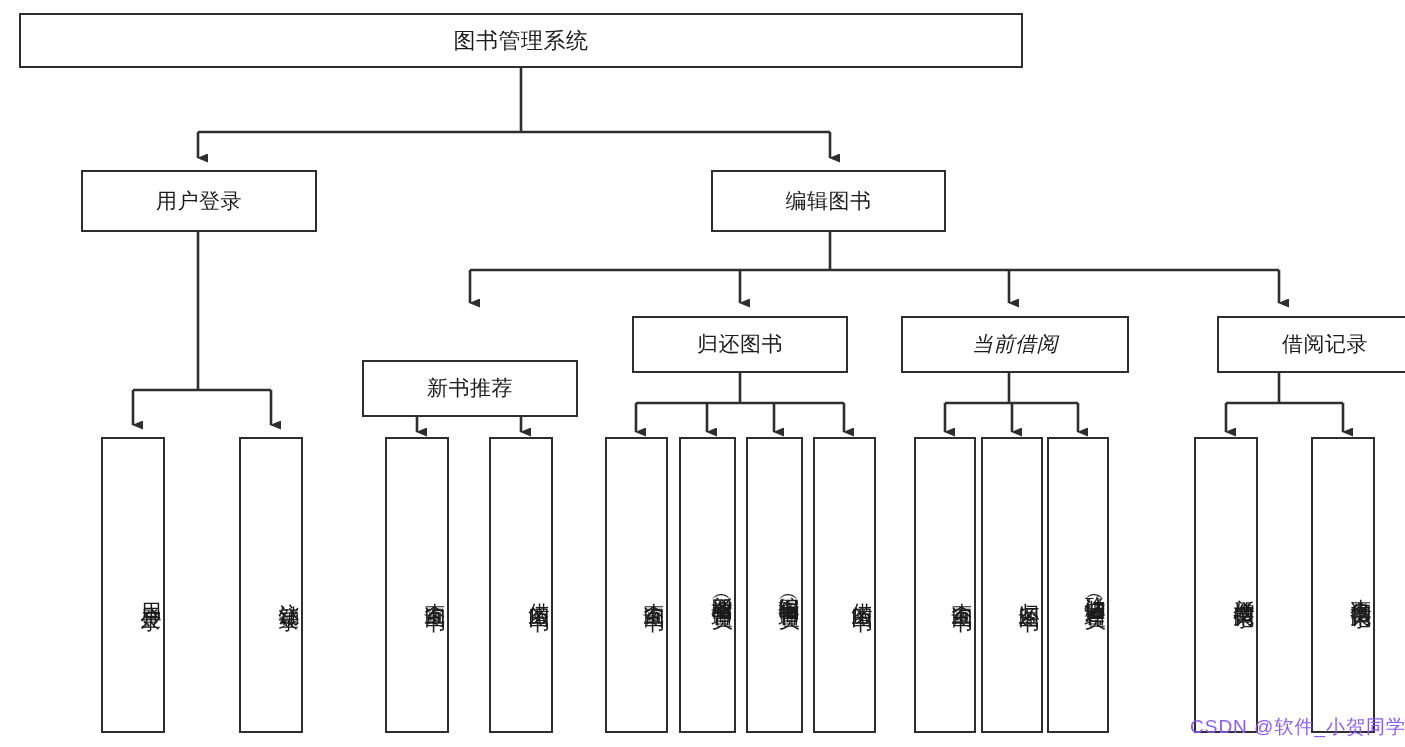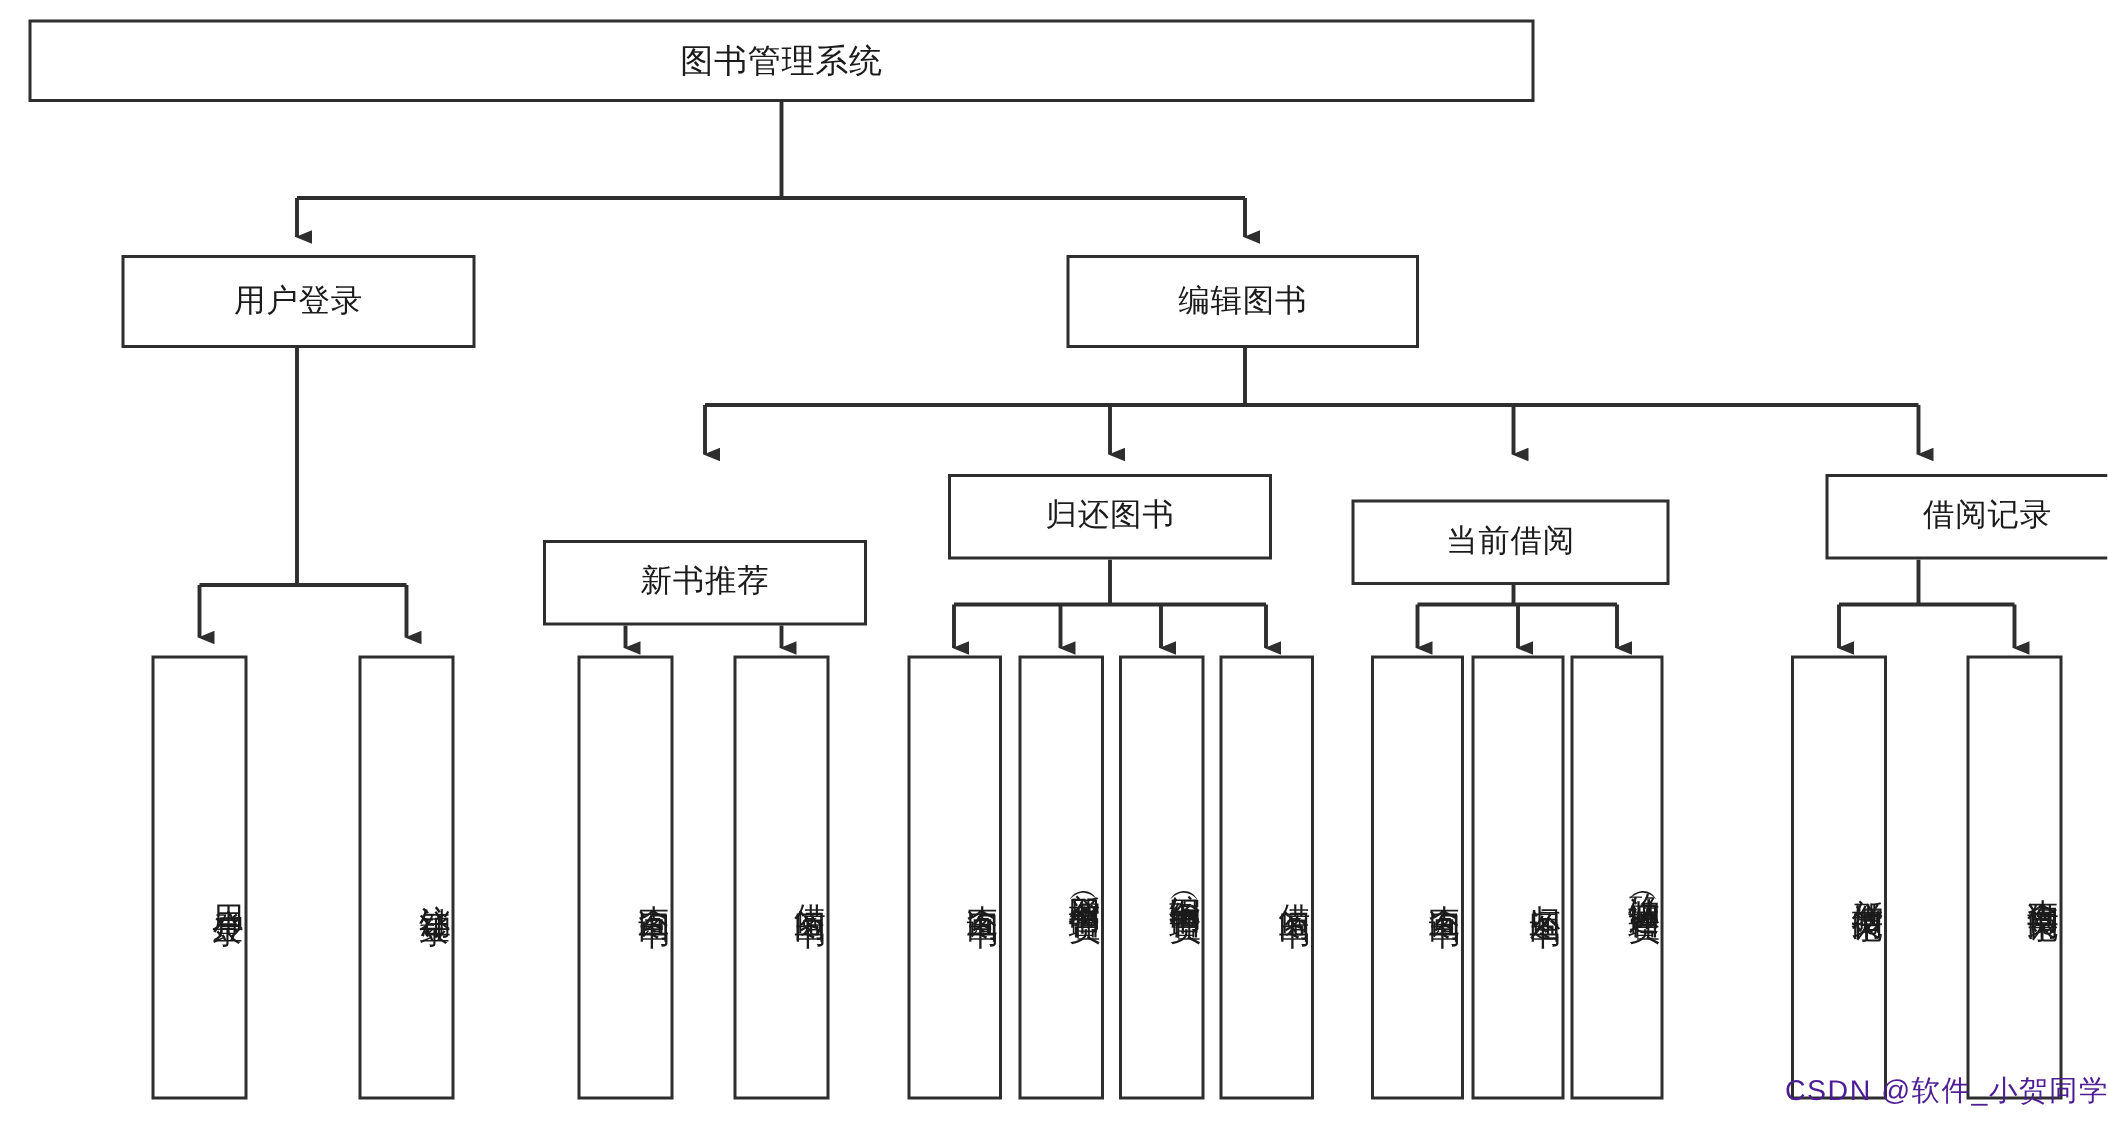--- a/index.html
+++ b/index.html
@@ -54,21 +54,21 @@
     justify-content: center;
     padding-top: 14px;
     white-space: nowrap;
   }
   .node.vert.tall-text {
     padding-top: 6px;
     letter-spacing: 2px;
   }
   .watermark {
     position: absolute;
-    color: #4c1d95;
+    color: #8b5cf6;
     font-size: 19px;
     letter-spacing: 1px;
     white-space: nowrap;
     user-select: none;
   }
 </style>
 </head>
 <body>
 
 <div id="diagram-root">
@@ -126,21 +126,21 @@
   <div class="node horiz root" style="left:19px; top:13px; width:1004px; height:55px;">图书管理系统</div>
 
   <div class="node horiz" style="left:81px; top:170px; width:236px; height:62px;">用户登录</div>
 
   <div class="node horiz" style="left:711px; top:170px; width:235px; height:62px;">编辑图书</div>
 
   <div class="node horiz" style="left:362px; top:316px; width:216px; height:57px;margin-top:44px;">新书推荐</div>
 
   <div class="node horiz" style="left:632px; top:316px; width:216px; height:57px;">归还图书</div>
 
-  <div class="node horiz" style="left:901px; top:333px; width:212px; height:57px;">当前借阅</div>
+  <div class="node horiz" style="left:901px; top:316px; width:228px; height:57px;font-style:italic;">当前借阅</div>
 
   <div class="node horiz" style="left:1217px; top:316px; width:216px; height:57px;">借阅记录</div>
 
   <div class="node vert" style="left:101px; top:437px; width:64px; height:296px;">用户登录</div>
 
   <div class="node vert" style="left:239px; top:437px; width:64px; height:296px;">注销登录</div>
 
   <div class="node vert" style="left:385px; top:437px; width:64px; height:296px;">查询图书</div>
 
   <div class="node vert" style="left:489px; top:437px; width:64px; height:296px;">借阅图书</div>

